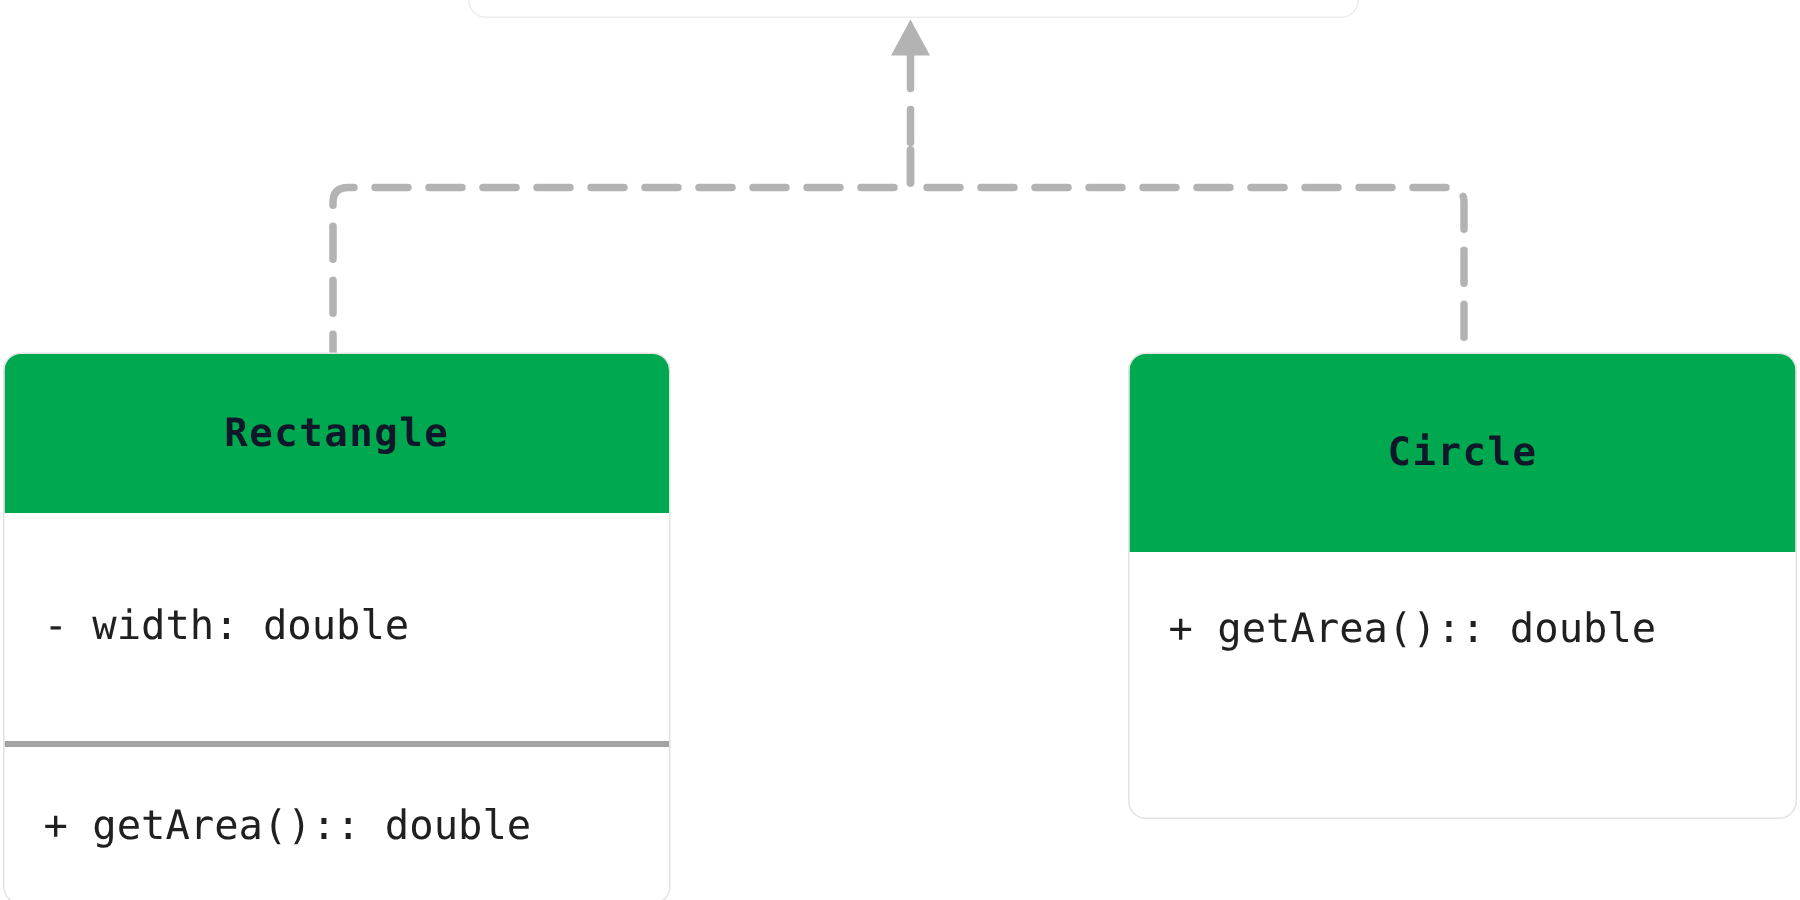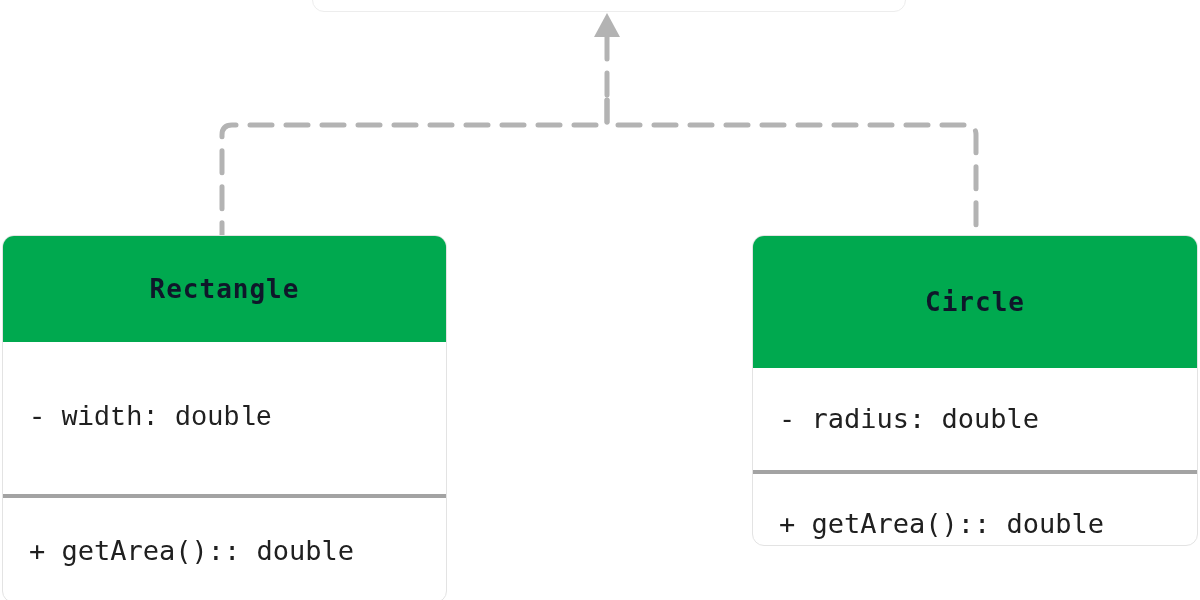--- a/index.html
+++ b/index.html
@@ -69,21 +69,21 @@
   
   #class-rectangle {
     left: 2px;
     top: 235px;
     width: 445px;
     height: 368px;
     border-top-left-radius: 12px;
     border-top-right-radius: 12px;
   }
   #class-rectangle .uml-header { height: 106px; }
-  #class-rectangle .compartment-attributes { height: 152px; font-family: Liberation Mono, monospace; }
+  #class-rectangle .compartment-attributes { height: 152px; }
   #class-rectangle .compartment-methods { height: 110px; }
   
   #class-circle {
     left: 752px;
     top: 235px;
     width: 446px;
     height: 311px;
   }
   #class-circle .uml-header { height: 132px; }
   #class-circle .compartment-attributes { height: 102px; }
@@ -122,21 +122,18 @@
     <div class="uml-compartment compartment-attributes">
       <div class="uml-member">- width: double</div>
     </div>
     <div class="uml-compartment compartment-methods">
       <div class="uml-member">+ getArea():: double</div>
     </div>
   </div>
 
   <div id="class-circle" class="uml-class">
     <div class="uml-header">Circle</div>
-    <div class="uml-compartment compartment-attributes">
-      <div class="uml-member">- radius: double</div>
-    </div>
     <div class="uml-compartment compartment-methods">
       <div class="uml-member">+ getArea():: double</div>
     </div>
   </div>
 
 </div>
 
 </body></html>

